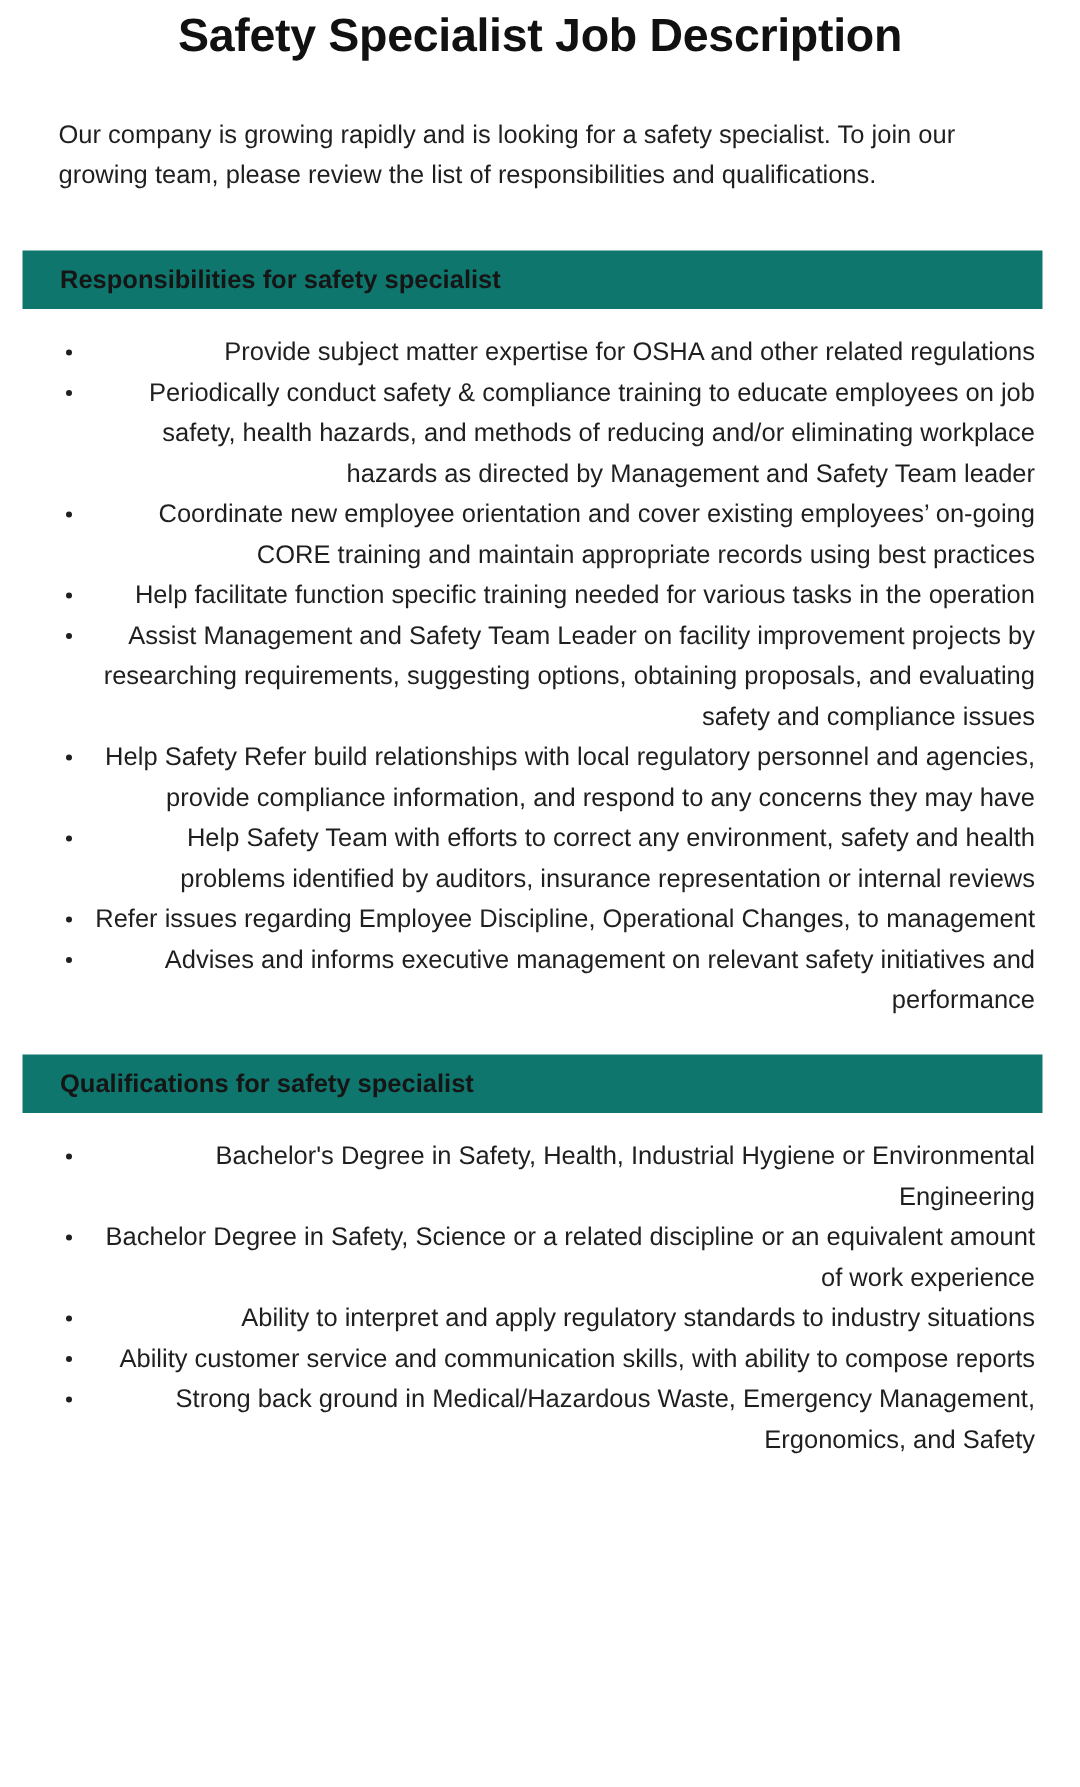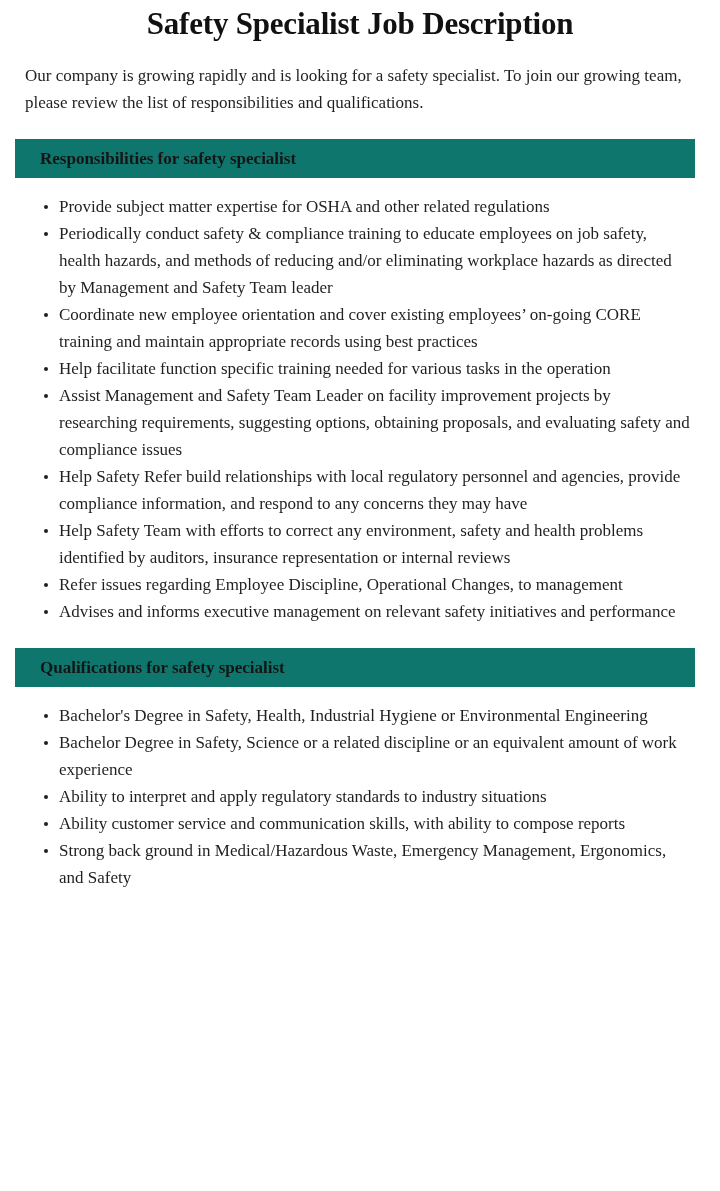--- a/index.html
+++ b/index.html
@@ -13,37 +13,36 @@
     height: 1191px;
     font-family: "Liberation Sans", sans-serif;
     color: #1a1a1a;
     -webkit-font-smoothing: antialiased;
     overflow: hidden;
   }
   .page {
     width: 720px;
     box-sizing: border-box;
     padding: 0;
-    font-family: Liberation Serif, serif;
   }
   .doc-title {
     font-size: 31px;
     font-weight: bold;
     text-align: center;
     letter-spacing: -0.2px;
     color: #111111;
     margin: 0;
     padding: 4px 20px 0 20px;
     line-height: 40px;
   }
   .intro {
     font-size: 17px;
     line-height: 27px;
     color: #1f1f1f;
-    margin: 0;
+    margin: 14px;
     padding: 18px 18px 0 25px;
   }
   .section {
     margin: 0;
   }
   .section-header {
     background: #0f766e;
     margin: 0 25px 0 15px;
     padding: 9px 0 9px 25px;
     font-size: 17px;
@@ -51,20 +50,21 @@
     color: #151515;
     line-height: 21px;
   }
   .section-spacer-before {
     height: 23px;
   }
   .bullet-list {
     list-style: none;
     margin: 0;
     padding: 15px 30px 0 44px;
+    text-align: right;
   }
   .bullet-list li {
     position: relative;
     font-size: 17px;
     line-height: 27px;
     color: #1f1f1f;
     padding-left: 15px;
     margin: 0 0 0 0;
   }
   .bullet-list li::before {

